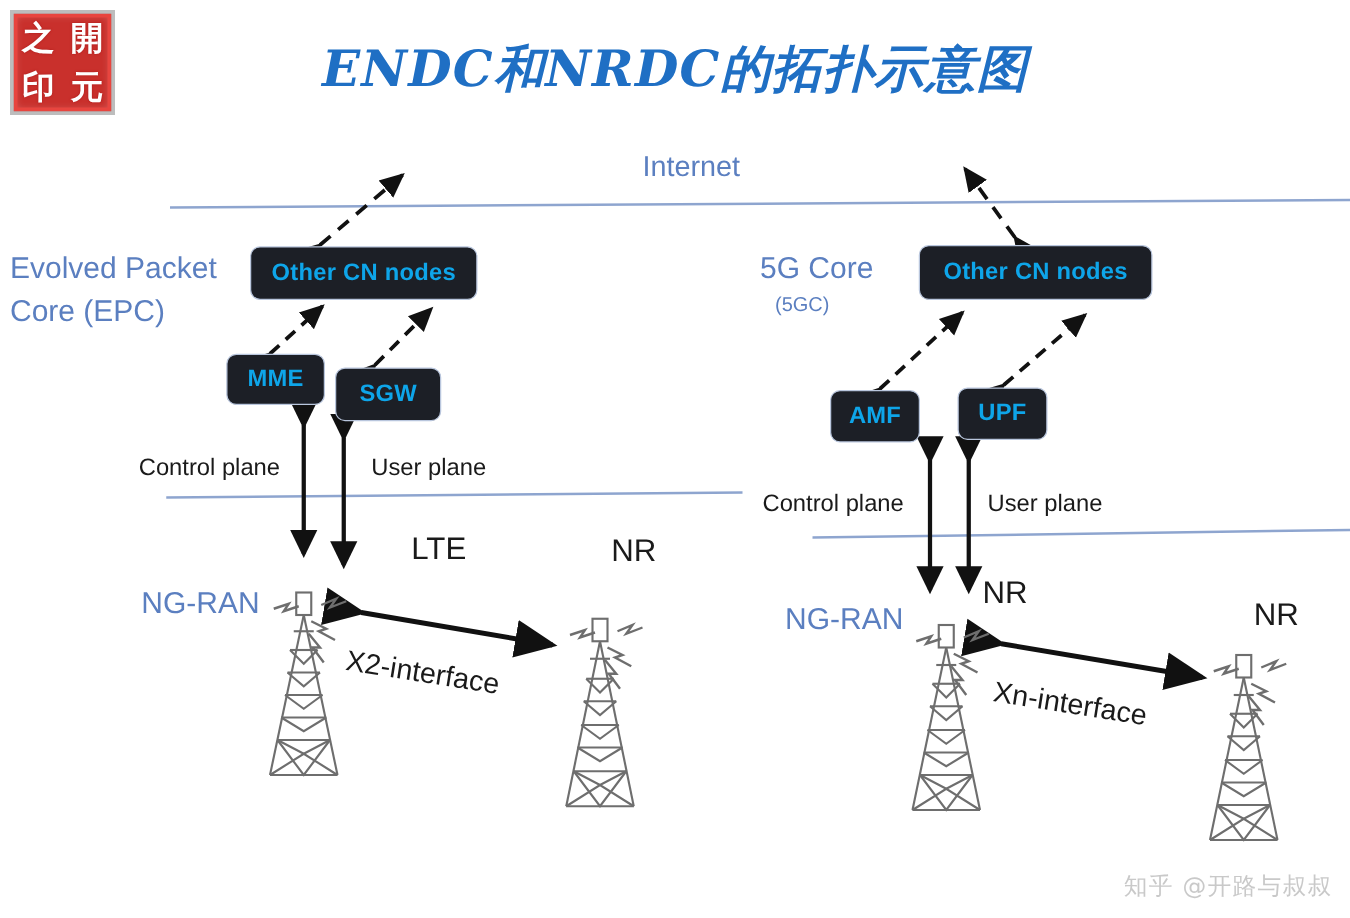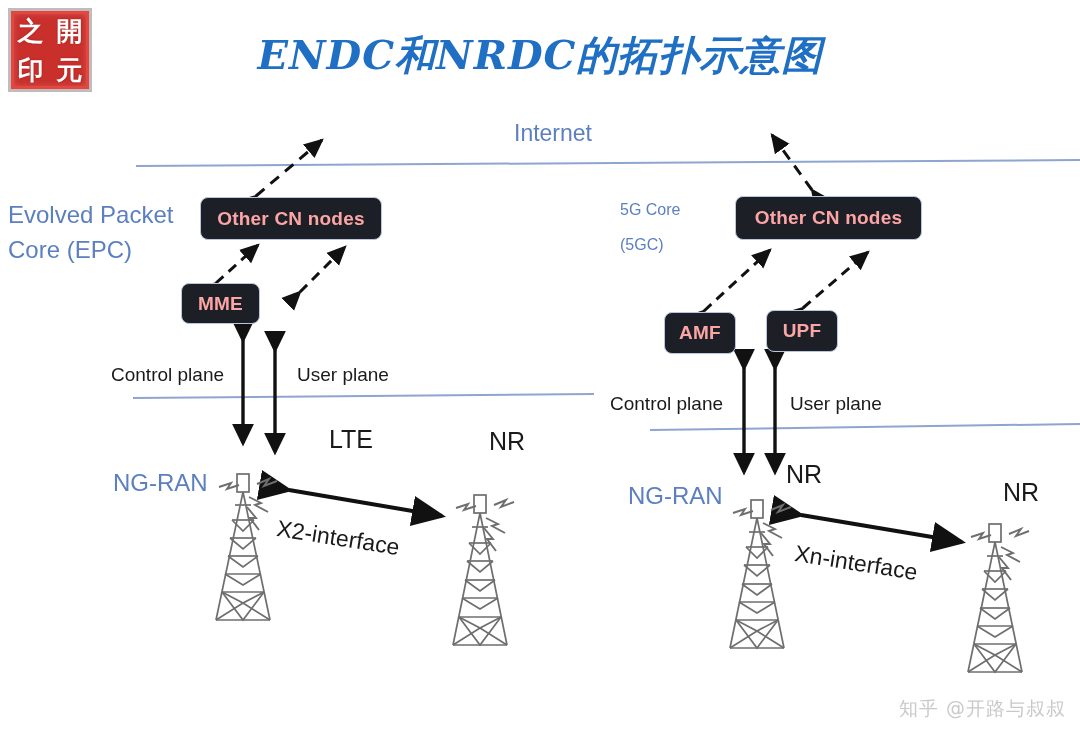--- a/index.html
+++ b/index.html
@@ -63,21 +63,21 @@
     white-space: nowrap;
     line-height: 1.15;
   }
   .lbl-blue { color: #5b7fc0; }
   .lbl-dark { color: #1a1a1a; }
 
   
   .node {
     position: absolute;
     background: #1c1f26;
-    color: #fca5a5;
+    color: #0ea5e9;
     border: 1.5px solid #b9c6dd;
     border-radius: 8px;
     display: flex;
     align-items: center;
     justify-content: center;
     font-size: 19px;
     font-weight: 600;
     box-sizing: border-box;
     letter-spacing: 0.2px;
   }
@@ -267,32 +267,33 @@
     </g>
   </svg>
 
   <div class="lbl lbl-blue" style="left:498px; top:120px; font-size:23px;margin-left:16px;">Internet</div>
 
   <div class="lbl lbl-blue" style="left:8px; top:201px; font-size:24px;">Evolved Packet</div>
   <div class="lbl lbl-blue" style="left:8px; top:236px; font-size:24px;">Core (EPC)</div>
 
   <div class="node" style="left:200px; top:197px; width:182px; height:43px;">Other CN nodes</div>
   <div class="node" style="left:181px; top:283px; width:79px; height:41px;">MME</div>
+  <div class="node" style="left:268px; top:294px; width:85px; height:43px;">SGW</div>
 
   <div class="lbl lbl-dark" style="left:111px; top:364px; font-size:19px;">Control plane</div>
   <div class="lbl lbl-dark" style="left:297px; top:364px; font-size:19px;">User plane</div>
 
   <div class="lbl lbl-dark" style="left:284px; top:425px; font-size:25px;margin-left:45px;">LTE</div>
   <div class="lbl lbl-dark" style="left:489px; top:427px; font-size:25px;">NR</div>
 
   <div class="lbl lbl-blue" style="left:113px; top:469px; font-size:24px;">NG-RAN</div>
 
   <div class="lbl lbl-dark" style="left:279px; top:515px; font-size:23px; transform:rotate(9deg); transform-origin:left top;">X2-interface</div>
 
-  <div class="lbl lbl-blue" style="left:608px; top:201px; font-size:16px;margin-left:12px;">5G Core</div>
+  <div class="lbl lbl-blue" style="left:608px; top:201px; font-size:24px;">5G Core</div>
   <div class="lbl lbl-blue" style="left:620px; top:236px; font-size:16px;">(5GC)</div>
 
   <div class="node" style="left:735px; top:196px; width:187px; height:44px;">Other CN nodes</div>
   <div class="node" style="left:664px; top:312px; width:72px; height:42px;">AMF</div>
   <div class="node" style="left:766px; top:310px; width:72px; height:42px;">UPF</div>
 
   <div class="lbl lbl-dark" style="left:610px; top:393px; font-size:19px;">Control plane</div>
   <div class="lbl lbl-dark" style="left:790px; top:393px; font-size:19px;">User plane</div>
 
   <div class="lbl lbl-dark" style="left:786px; top:460px; font-size:25px;">NR</div>

